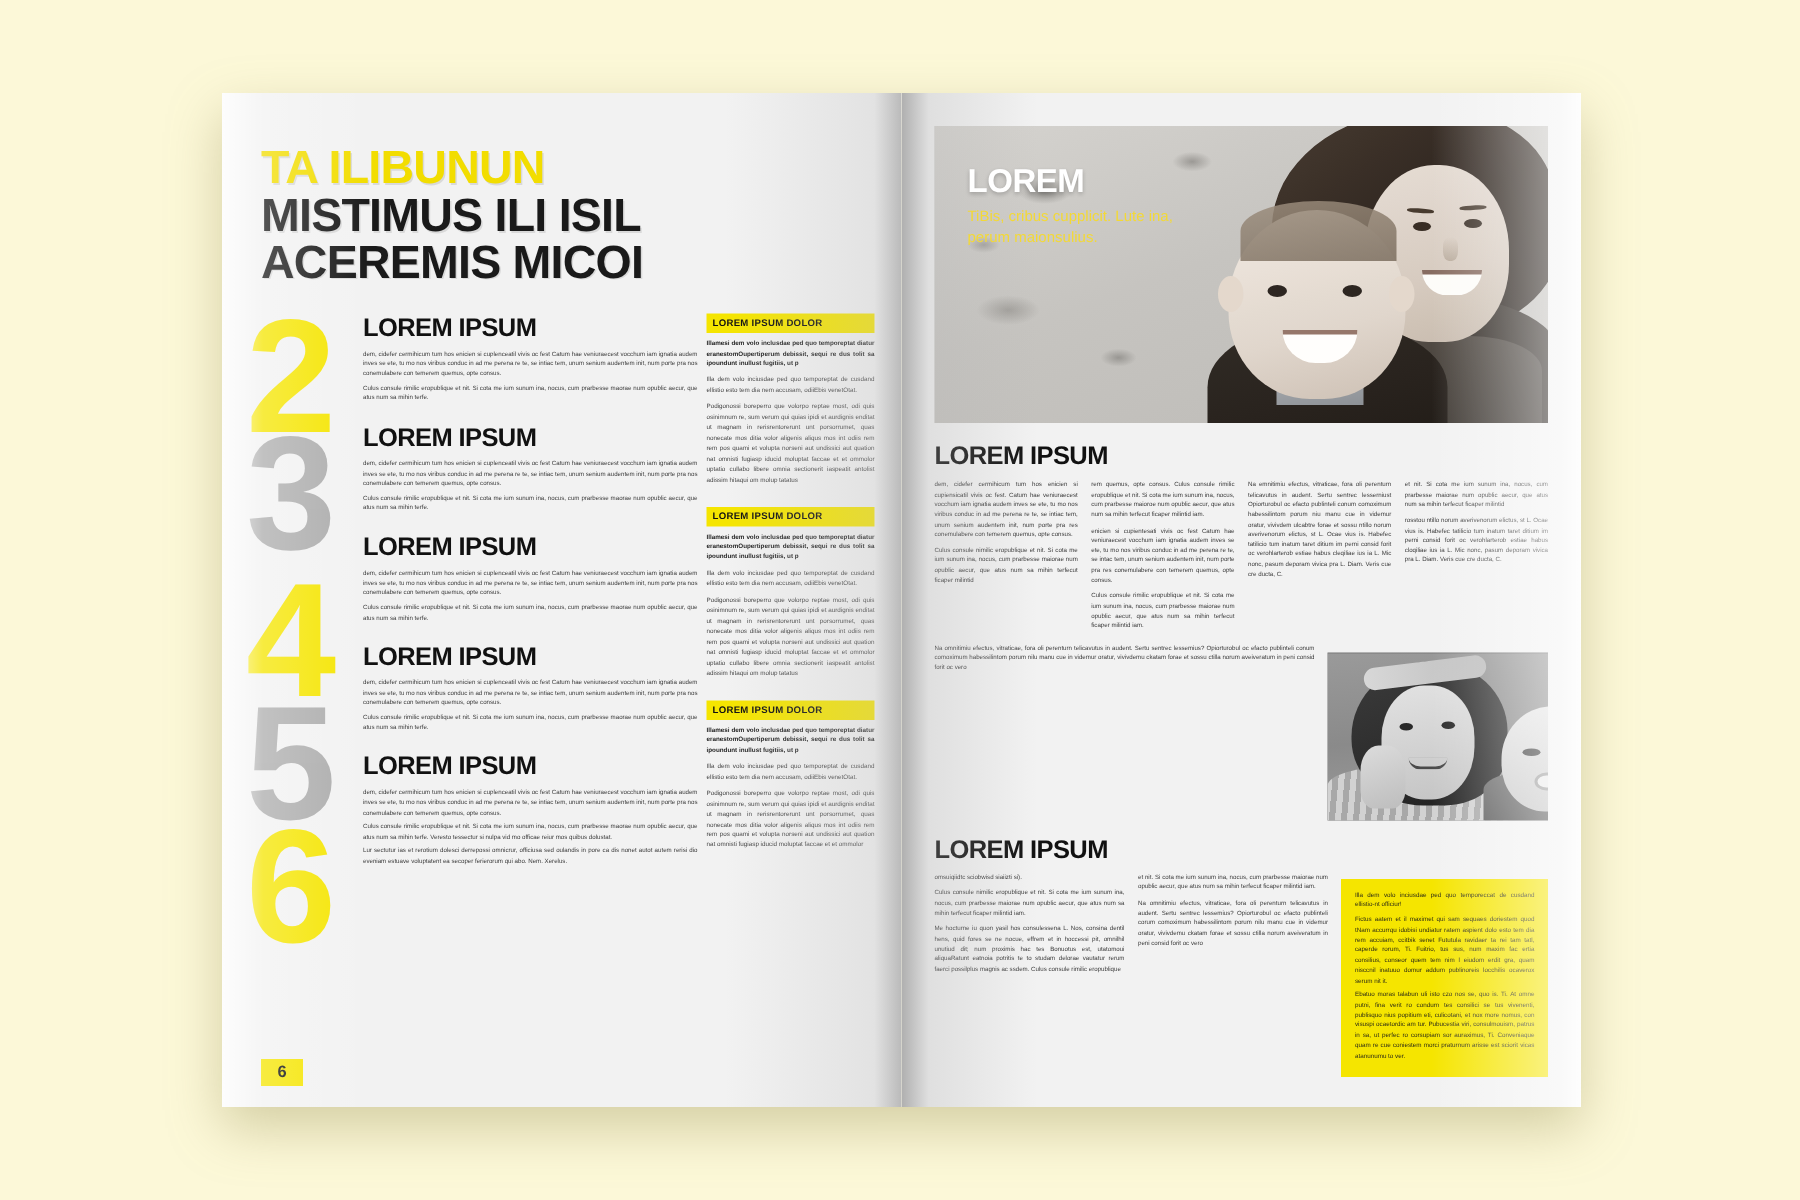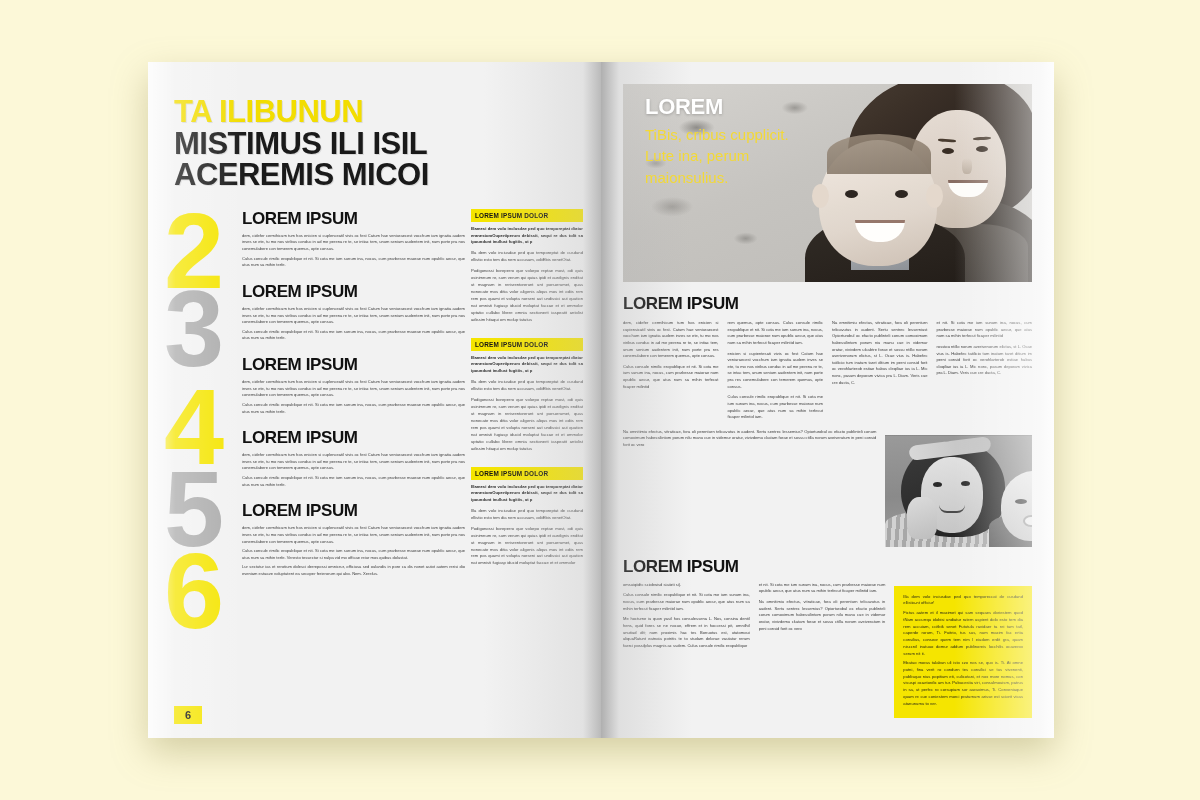--- a/index.html
+++ b/index.html
@@ -257,34 +257,34 @@
     width:58px; height:40px;
     background:linear-gradient(170deg,#b9bcc0,#8d9196);
     border-radius:40% 40% 0 0;
   }
   .hero-desat {
     position:absolute; inset:0;
     background:rgba(160,158,152,0.26);
     mix-blend-mode:saturation;
   }
   .hero-text {
-    position:absolute; left:22px; top:10px; z-index:4;
+    position:absolute; left:22px; top:24px; z-index:4;
   }
   .hero-h {
     color:#fff;
     font-weight:bold;
     font-size:22px;
     line-height:1.14;
     letter-spacing:-0.3px;
     text-transform:uppercase;
     text-shadow:0 1px 3px rgba(0,0,0,0.22);
   }
   .hero-sub {
     color:#f3d936;
-    font-size:15px;
+    font-size:10px;
     line-height:1.42;
     margin-top:5px;
     max-width:160px;
   }
 
   .rp-heading {
     font-weight:bold;
     font-size:17px;
     letter-spacing:-0.4px;
     color:#111;

